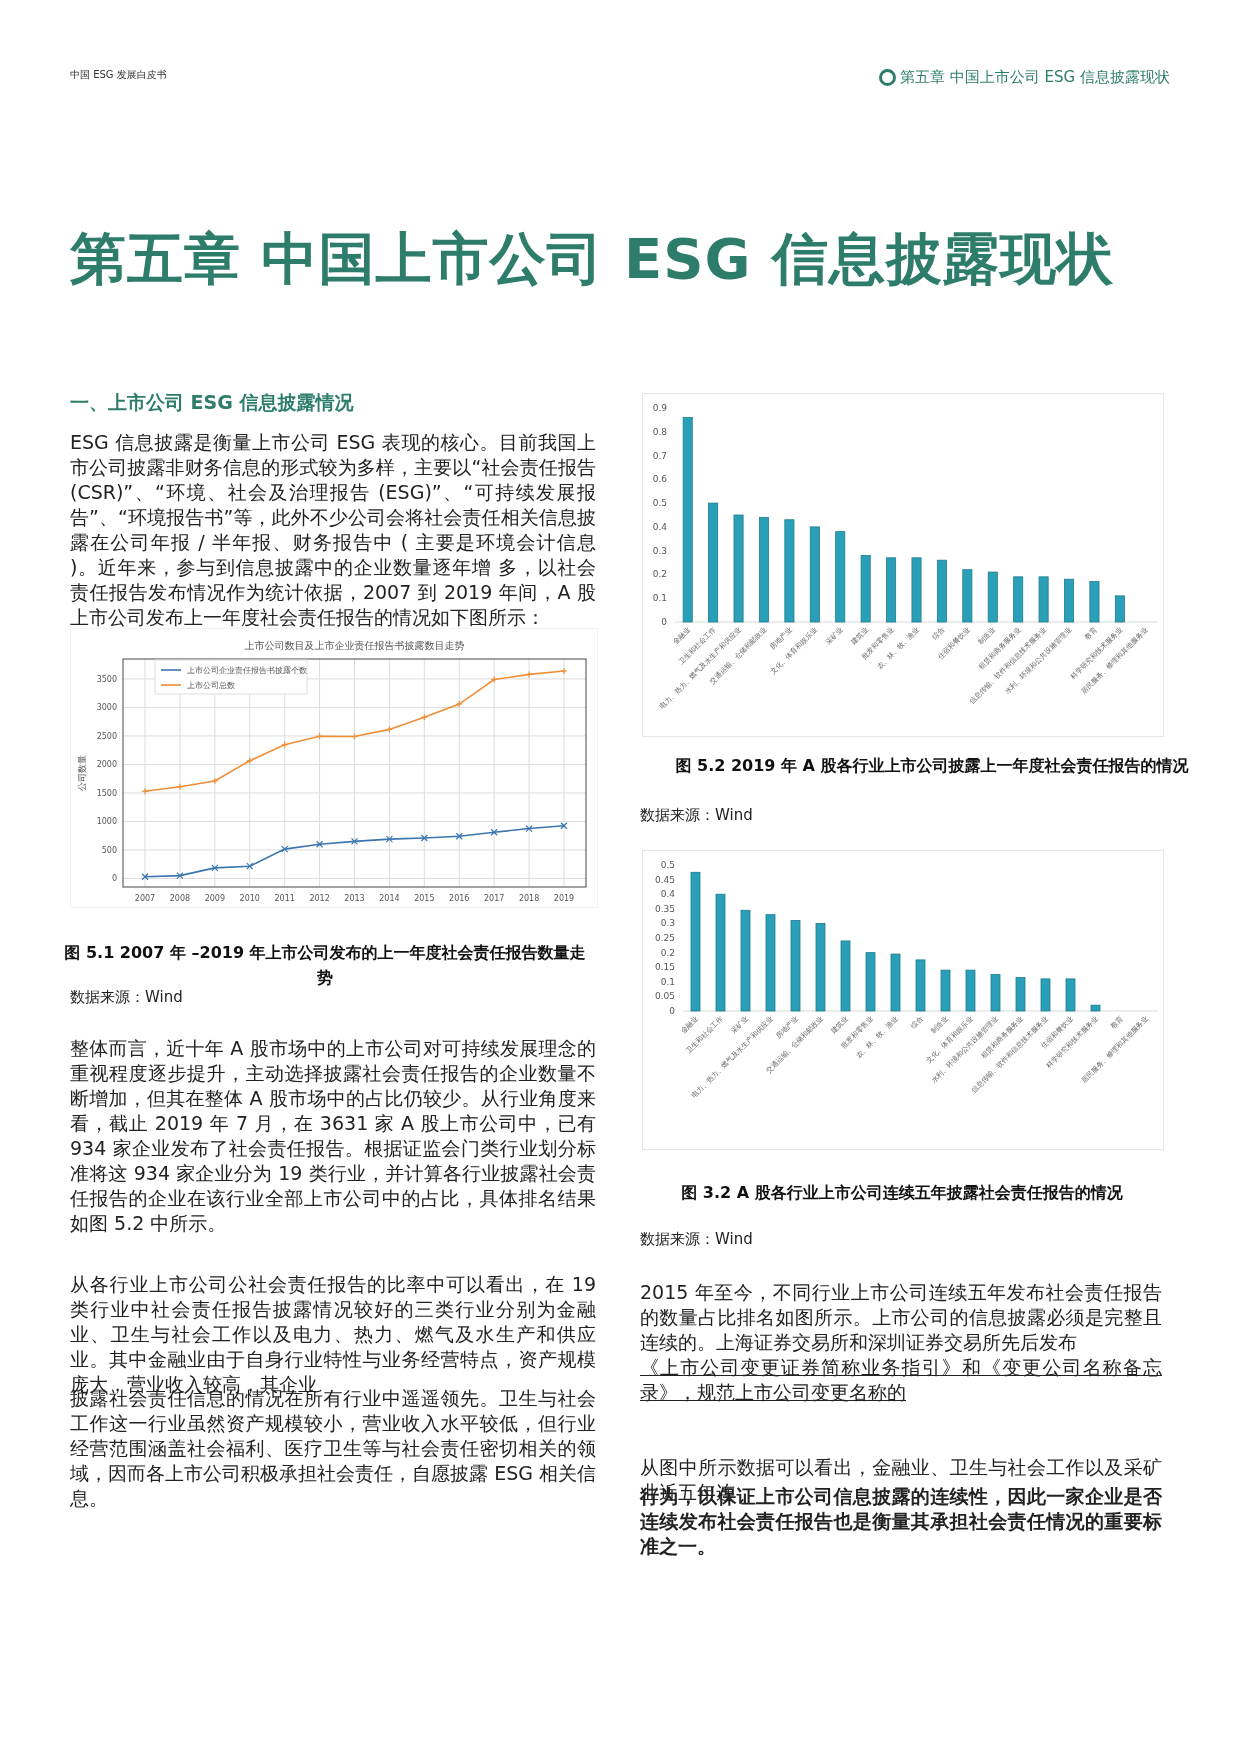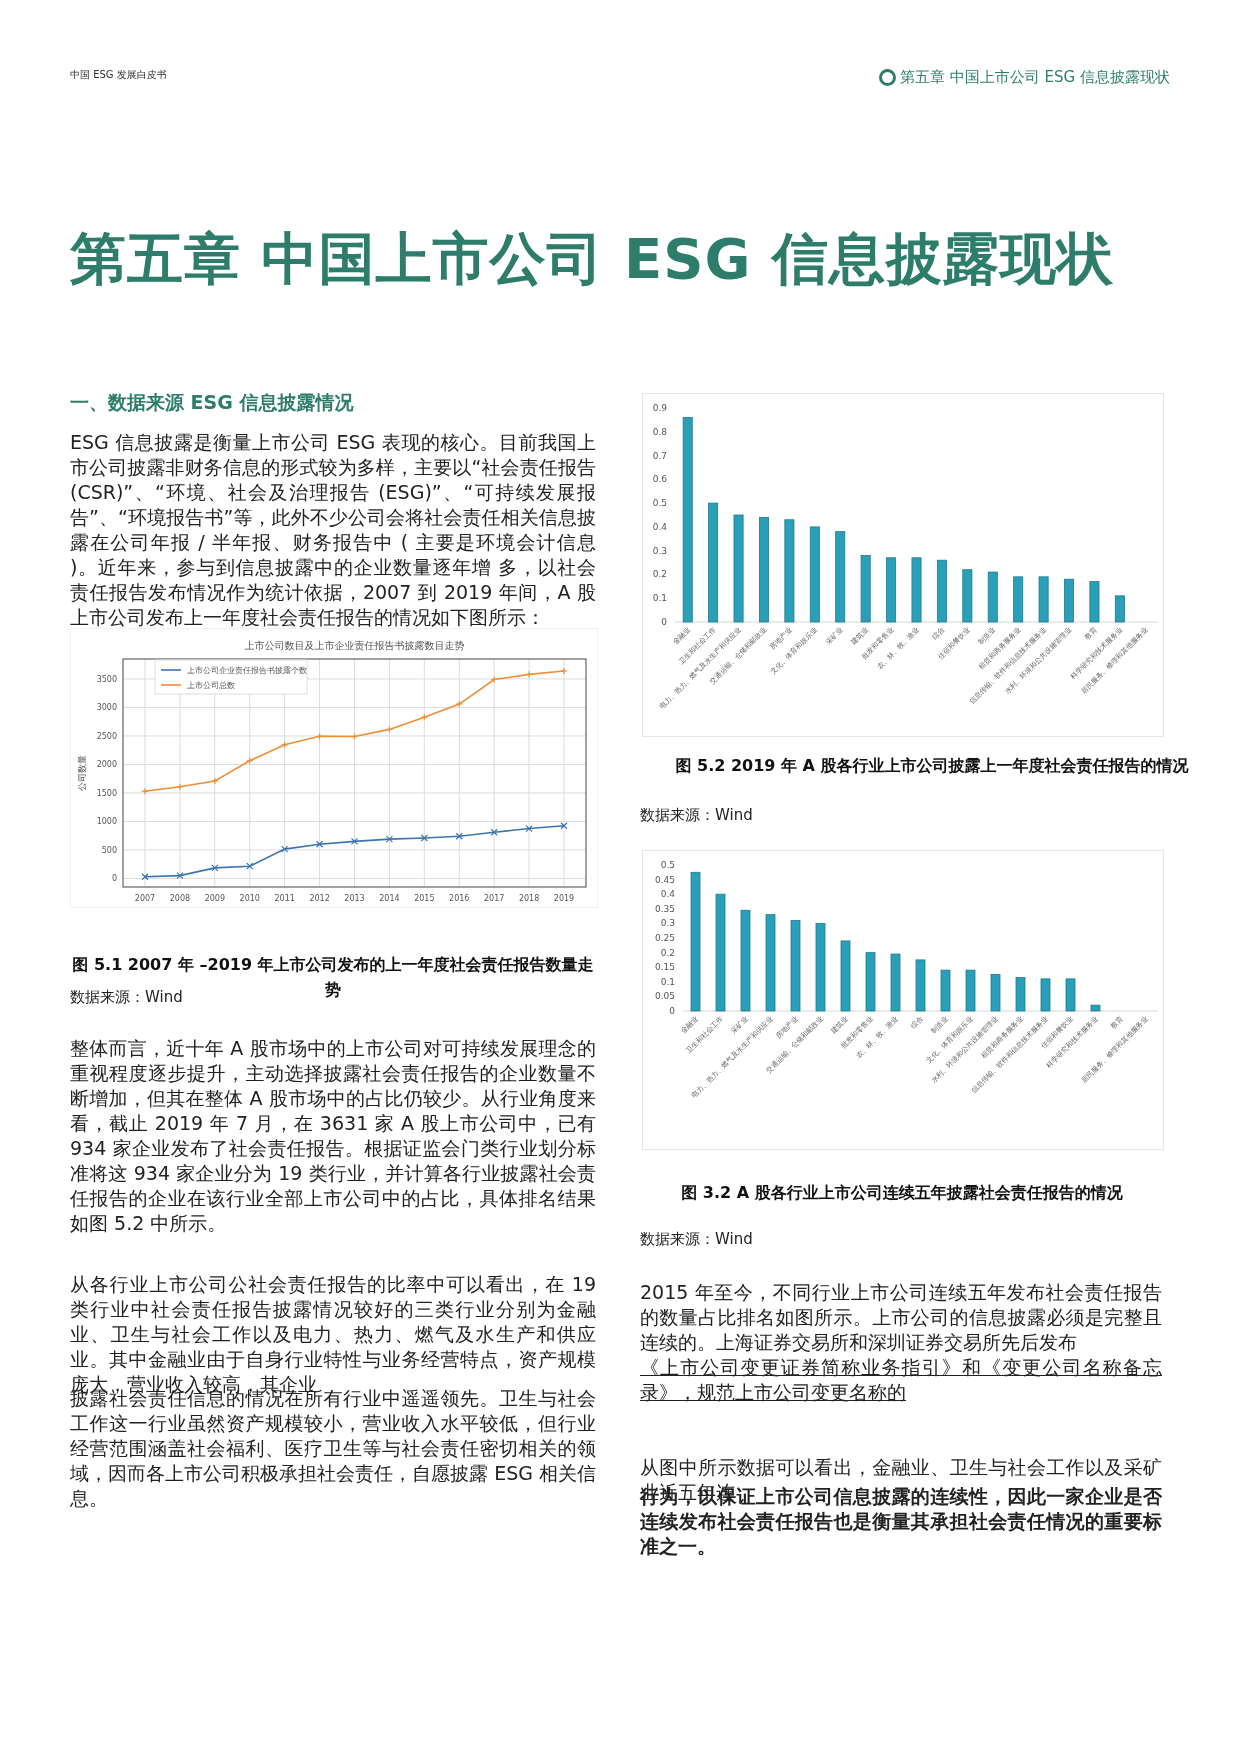--- a/index.html
+++ b/index.html
@@ -19,21 +19,21 @@
 </head>
 <body>
 
 <div class="header-left">中国 ESG 发展白皮书</div>
 <div class="header-right">
   <span class="ring"></span>
   <span>第五章 中国上市公司 ESG 信息披露现状</span>
 </div>
 
 <div class="big-title">第五章 中国上市公司 ESG 信息披露现状</div>
-<div class="section-title">一、数据来源 ESG 信息披露情况</div>
+<div class="section-title">一、上市公司 ESG 信息披露情况</div>
 
 <div class="para" style="left:70px; top:430px; width:526px;">ESG 信息披露是衡量上市公司 ESG 表现的核心。目前我国上市公司披露非财务信息的形式较为多样，主要以“社会责任报告 (CSR)”、“环境、社会及治理报告 (ESG)”、“可持续发展报告”、“环境报告书”等，此外不少公司会将社会责任相关信息披露在公司年报 / 半年报、财务报告中 ( 主要是环境会计信息 )。近年来，参与到信息披露中的企业数量逐年增  多，以社会责任报告发布情况作为统计依据，2007 到 2019 年间，A 股上市公司发布上一年度社会责任报告的情况如下图所示：</div>
 
 <div class="chart-box" style="left:70px; top:628px; width:526px; height:278px; border-color:#f2f2f2;">
   <svg id="chart1" width="526" height="278">
       <text x="283.5" y="20" text-anchor="middle" font-size="10" fill="#555">上市公司数目及上市企业责任报告书披露数目走势</text>
       <line x1="52" x2="515" y1="249.45" y2="249.45" stroke="#dcdcdc" stroke-width="1"></line>
       <text x="46" y="252.45" text-anchor="end" font-size="8" fill="#555">0</text>
       <line x1="52" x2="515" y1="220.95" y2="220.95" stroke="#dcdcdc" stroke-width="1"></line>
       <text x="46" y="223.95" text-anchor="end" font-size="8" fill="#555">500</text>
@@ -135,21 +135,21 @@
       <g>
         <rect x="84" y="31" width="152" height="34" fill="#fff" stroke="#ddd"></rect>
         <line x1="90" x2="110" y1="41" y2="41" stroke="#3b75af" stroke-width="1.6"></line>
         <text x="116" y="44" font-size="8" fill="#555">上市公司企业责任报告书披露个数</text>
         <line x1="90" x2="110" y1="56" y2="56" stroke="#ef8e36" stroke-width="1.6"></line>
         <text x="116" y="59" font-size="8" fill="#555">上市公司总数</text>
       </g>
     </svg>
 </div>
 
-<div class="caption" style="left:70px; top:940px; width:526px;margin-top:12px;">图 5.1 2007 年 –2019 年上市公司发布的上一年度社会责任报告数量走势</div>
+<div class="caption" style="left:62px; top:940px; width:526px;">图 5.1 2007 年 –2019 年上市公司发布的上一年度社会责任报告数量走势</div>
 <div class="source" style="left:70px; top:988px;">数据来源：Wind</div>
 
 <div class="para" style="left:70px; top:1036px; width:526px;">整体而言，近十年 A 股市场中的上市公司对可持续发展理念的重视程度逐步提升，主动选择披露社会责任报告的企业数量不断增加，但其在整体 A 股市场中的占比仍较少。从行业角度来看，截止 2019 年 7 月，在 3631 家 A 股上市公司中，已有 934 家企业发布了社会责任报告。根据证监会门类行业划分标准将这 934 家企业分为 19 类行业，并计算各行业披露社会责任报告的企业在该行业全部上市公司中的占比，具体排名结果如图 5.2 中所示。</div>
 <div class="para" style="left:70px; top:1236px; width:526px;margin-top:36px;">从各行业上市公司公社会责任报告的比率中可以看出，在 19 类行业中社会责任报告披露情况较好的三类行业分别为金融业、卫生与社会工作以及电力、热力、燃气及水生产和供应业。其中金融业由于自身行业特性与业务经营特点，资产规模庞大，营业收入较高，其企业</div>
 <div class="para" style="left:70px; top:1386px; width:526px;">披露社会责任信息的情况在所有行业中遥遥领先。卫生与社会工作这一行业虽然资产规模较小，营业收入水平较低，但行业经营范围涵盖社会福利、医疗卫生等与社会责任密切相关的领域，因而各上市公司积极承担社会责任，自愿披露 ESG 相关信息。</div>
 
 <div class="chart-box" style="left:642px; top:393px; width:520px; height:342px;">
   <svg id="chart2" width="520" height="342">
       <text x="24" y="231" text-anchor="end" font-size="9" fill="#555">0</text>
       <text x="24" y="207.22222222222223" text-anchor="end" font-size="9" fill="#555">0.1</text>

